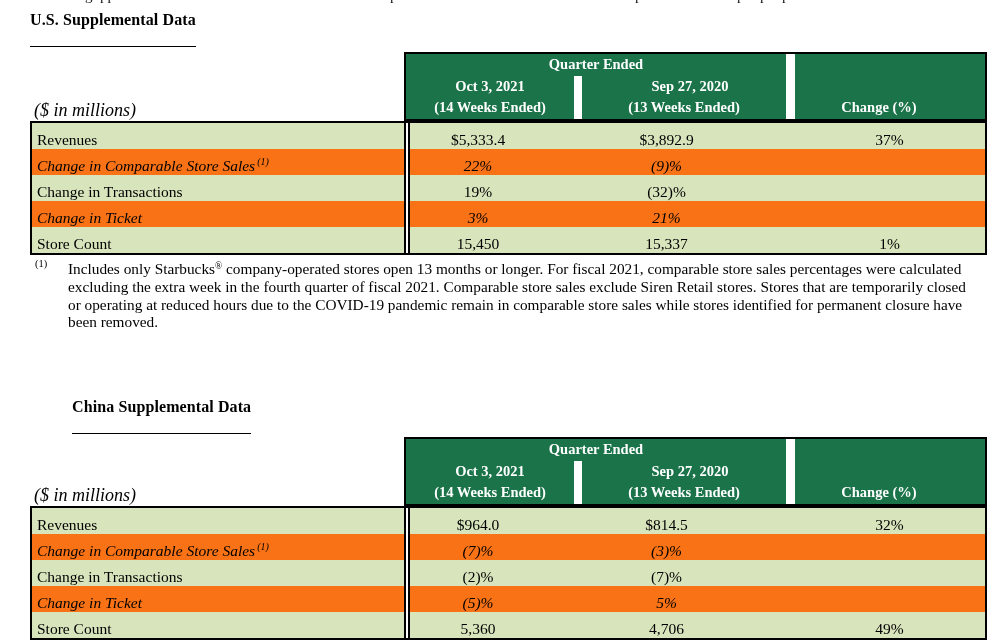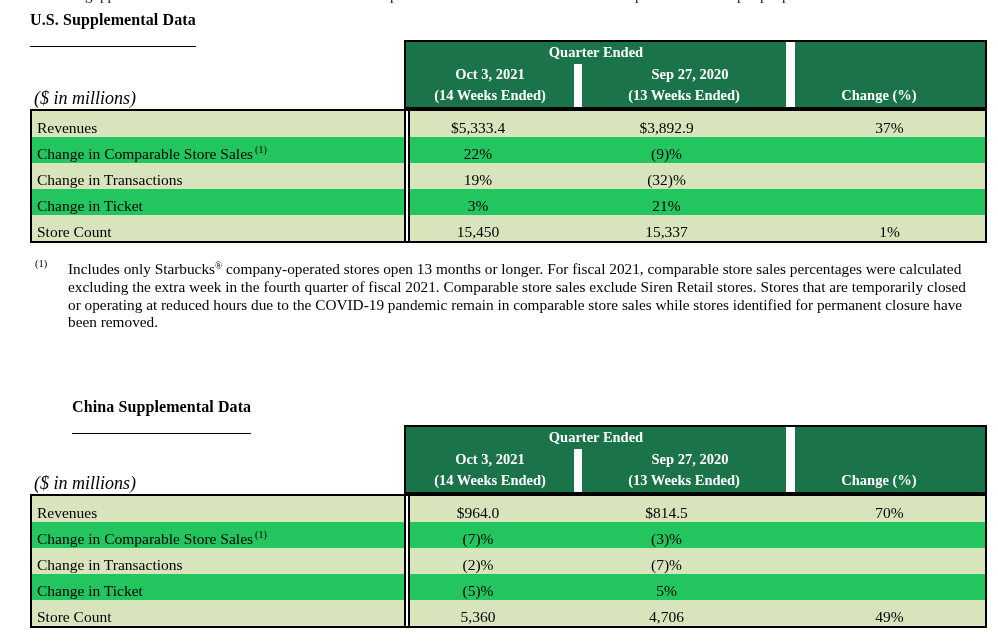--- a/index.html
+++ b/index.html
@@ -25,21 +25,21 @@
   .sec-cn { top:385px; height:256px; }
 
   .sec-title {
     position:absolute; left:30px; top:11px;
     font-size:16px; font-weight:bold;
     border-bottom:1.6px solid #000; padding-bottom:17px;
     letter-spacing:.1px;
   }
   .sec-cn .sec-title { top:13px;margin-left:42px; }
 
-  .tbl { position:absolute; left:30px; top:40px; width:957px; height:203px; }
+  .tbl { position:absolute; left:30px; top:52px; width:957px; height:203px; }
 
   
   .thead {
     position:absolute; left:374px; top:0; width:583px; height:69px;
     background:#1B7349; border:2px solid #000;
   }
   .thead .hcell { position:absolute; color:#fff; font-weight:bold; font-size:14.5px; text-align:center; }
   .h-qe     { left:0;   top:2px;  width:380px; }
   .h-d1     { left:0;   top:24px; width:168px; }
   .h-w1     { left:0;   top:45px; width:168px; }
@@ -61,21 +61,21 @@
     border:2px solid #000; background:#fff;
     display:flex; flex-direction:column;
   }
   .v-div {
     position:absolute; left:372px; top:0; bottom:0; width:6px;
     background:#fff; border-left:2px solid #000; border-right:2px solid #000;
     z-index:2;
   }
   .row { display:flex; flex:1; align-items:flex-end; font-size:15.5px; }
   .r-green { background:#D8E4BC; }
-  .r-white { background:#22c55e; }
+  .r-white { background:#f97316;font-style:italic; }
   .lab  { width:378px; padding-left:5px; white-space:nowrap; }
   .lab.ind { }
   .lab sup { font-size:10px; vertical-align:6px; margin-left:2px; }
   .c1   { width:164px; padding-right:28px; text-align:center; }
   .gapA { width:7px; }
   .c2   { width:205px; padding-right:34px; text-align:center; }
   .gapB { width:8px; }
   .c3   { flex:1; text-align:center; }
 
   
@@ -185,21 +185,21 @@
 
       <div class="tbody">
         <div class="v-div"></div>
 
         <div class="row r-green">
           <div class="lab"><span>Revenues</span><sup></sup></div>
           <div class="c1">$964.0</div>
             <div class="gapA"></div>
           <div class="c2">$814.5</div>
             <div class="gapB"></div>
-          <div class="c3">70%</div>
+          <div class="c3">32%</div>
         </div>
         <div class="row r-white">
           <div class="lab"><span>Change in Comparable Store Sales</span><sup>(1)</sup></div>
           <div class="c1">(7)%</div>
             <div class="gapA"></div>
           <div class="c2">(3)%</div>
             <div class="gapB"></div>
           <div class="c3"></div>
         </div>
         <div class="row r-green">

